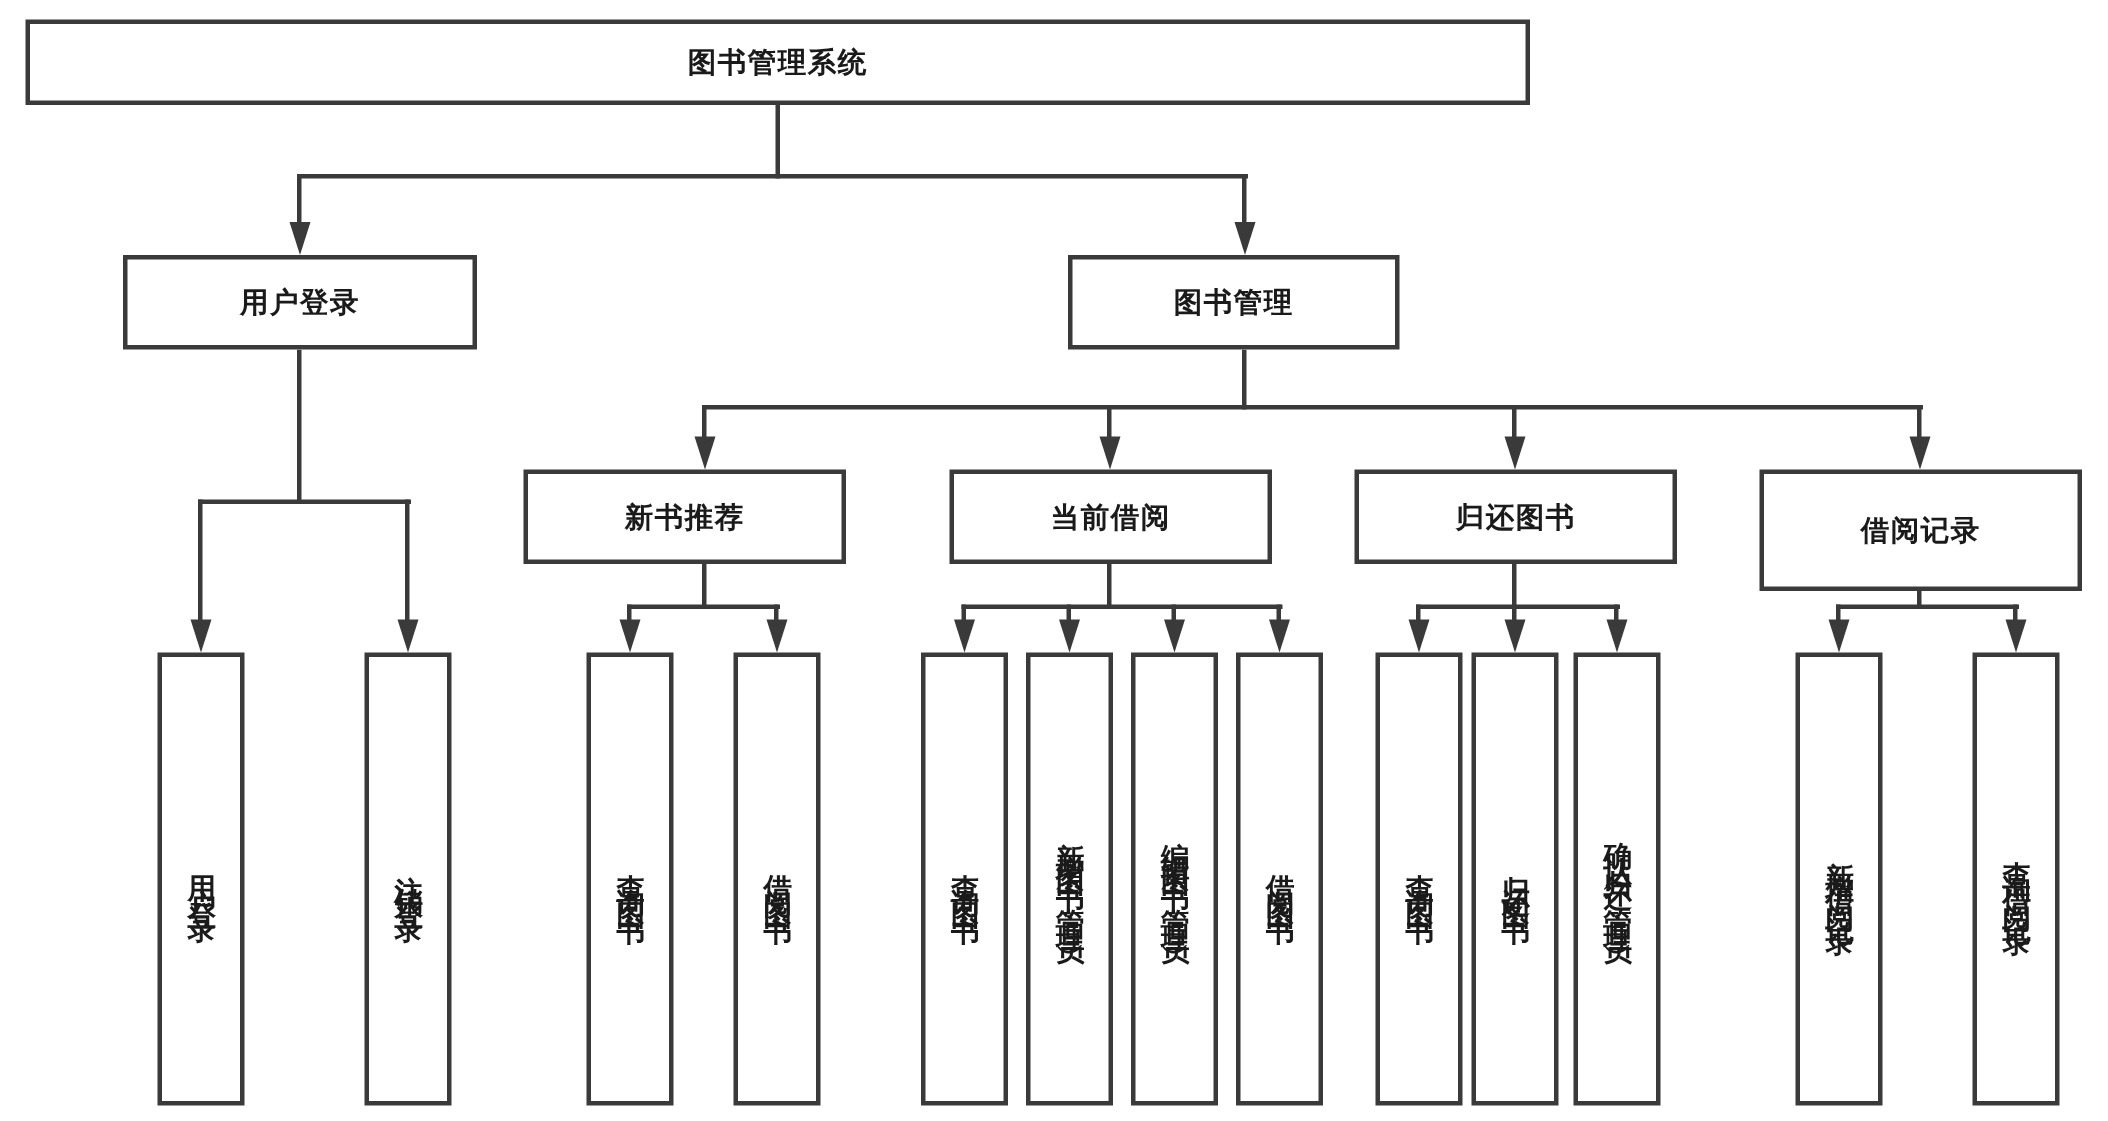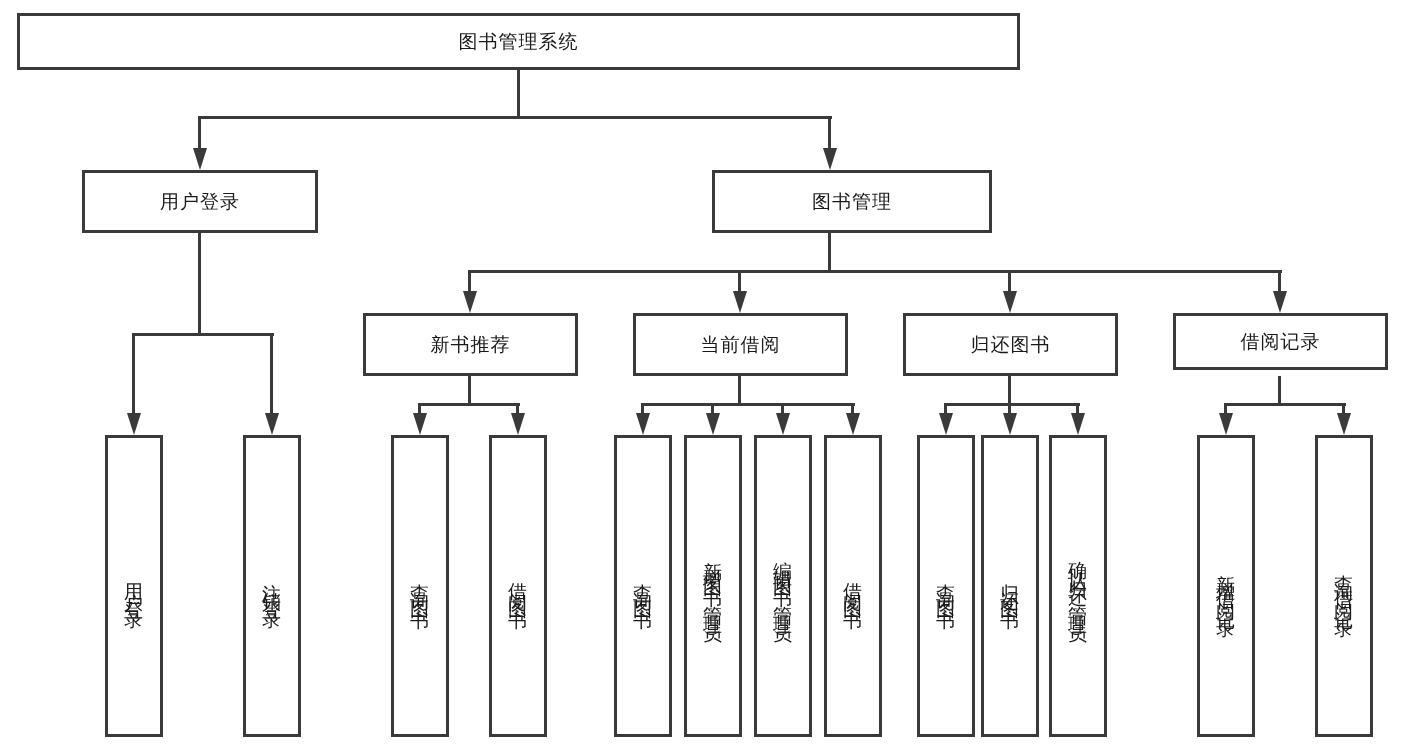--- a/index.html
+++ b/index.html
@@ -3,20 +3,21 @@
 <meta charset="utf-8">
 <style>
   html, body { margin: 0; padding: 0; background: #ffffff; }
   .canvas {
     position: relative;
     width: 1405px;
     height: 747px;
     background: #ffffff;
     font-family: "Liberation Sans", "DejaVu Sans", sans-serif;
     overflow: hidden;
+    font-weight: bold;
   }
   
   .hbox {
     position: absolute;
     box-sizing: border-box;
     border: 3px solid #3a3a3a;
     background: #ffffff;
     display: flex;
     align-items: center;
     justify-content: center;
@@ -81,21 +82,21 @@
   <div class="vl" style="left:517px; top:70px; height:49px"></div>
   <div class="hl" style="left:198px; top:116px; width:634px"></div>
   <div class="vl" style="left:198px; top:116px; height:34px"></div>
   <div class="ah" style="left:193px; top:148px"></div>
   <div class="vl" style="left:828px; top:116px; height:34px"></div>
   <div class="ah" style="left:823px; top:148px"></div>
 
   <div class="hbox" style="left:82px; top:170px; width:236px; height:63px">
     <span>用户登录</span>
   </div>
-  <div class="hbox" style="left:712px; top:170px; width:280px; height:63px">
+  <div class="hbox" style="left:712px; top:170px; width:221px; height:63px">
     <span>图书管理</span>
   </div>
 
   <div class="vl" style="left:198px; top:233px; height:103px"></div>
   <div class="hl" style="left:132px; top:333px; width:142px"></div>
   <div class="vl" style="left:132px; top:333px; height:82px"></div>
   <div class="ah" style="left:127px; top:413px"></div>
   <div class="vl" style="left:270px; top:333px; height:82px"></div>
   <div class="ah" style="left:265px; top:413px"></div>
 
@@ -103,30 +104,30 @@
   <div class="hl" style="left:468px; top:270px; width:814px"></div>
   <div class="vl" style="left:468px; top:270px; height:23px"></div>
   <div class="ah" style="left:463px; top:291px"></div>
   <div class="vl" style="left:738px; top:270px; height:23px"></div>
   <div class="ah" style="left:733px; top:291px"></div>
   <div class="vl" style="left:1008px; top:270px; height:23px"></div>
   <div class="ah" style="left:1003px; top:291px"></div>
   <div class="vl" style="left:1278px; top:270px; height:23px"></div>
   <div class="ah" style="left:1273px; top:291px"></div>
 
-  <div class="hbox" style="left:363px; top:313px; width:215px; height:63px">
+  <div class="hbox" style="left:349px; top:313px; width:215px; height:63px">
     <span>新书推荐</span>
   </div>
   <div class="hbox" style="left:633px; top:313px; width:215px; height:63px">
     <span>当前借阅</span>
   </div>
   <div class="hbox" style="left:903px; top:313px; width:215px; height:63px">
     <span>归还图书</span>
   </div>
-  <div class="hbox" style="left:1173px; top:313px; width:215px; height:57px">
+  <div class="hbox" style="left:1173px; top:313px; width:215px; height:81px">
     <span>借阅记录</span>
   </div>
 
   <div class="vl" style="left:468px; top:376px; height:30px"></div>
   <div class="hl" style="left:418px; top:403px; width:102px"></div>
   <div class="vl" style="left:418px; top:403px; height:12px"></div>
   <div class="ah" style="left:413px; top:413px"></div>
   <div class="vl" style="left:516px; top:403px; height:12px"></div>
   <div class="ah" style="left:511px; top:413px"></div>
 

